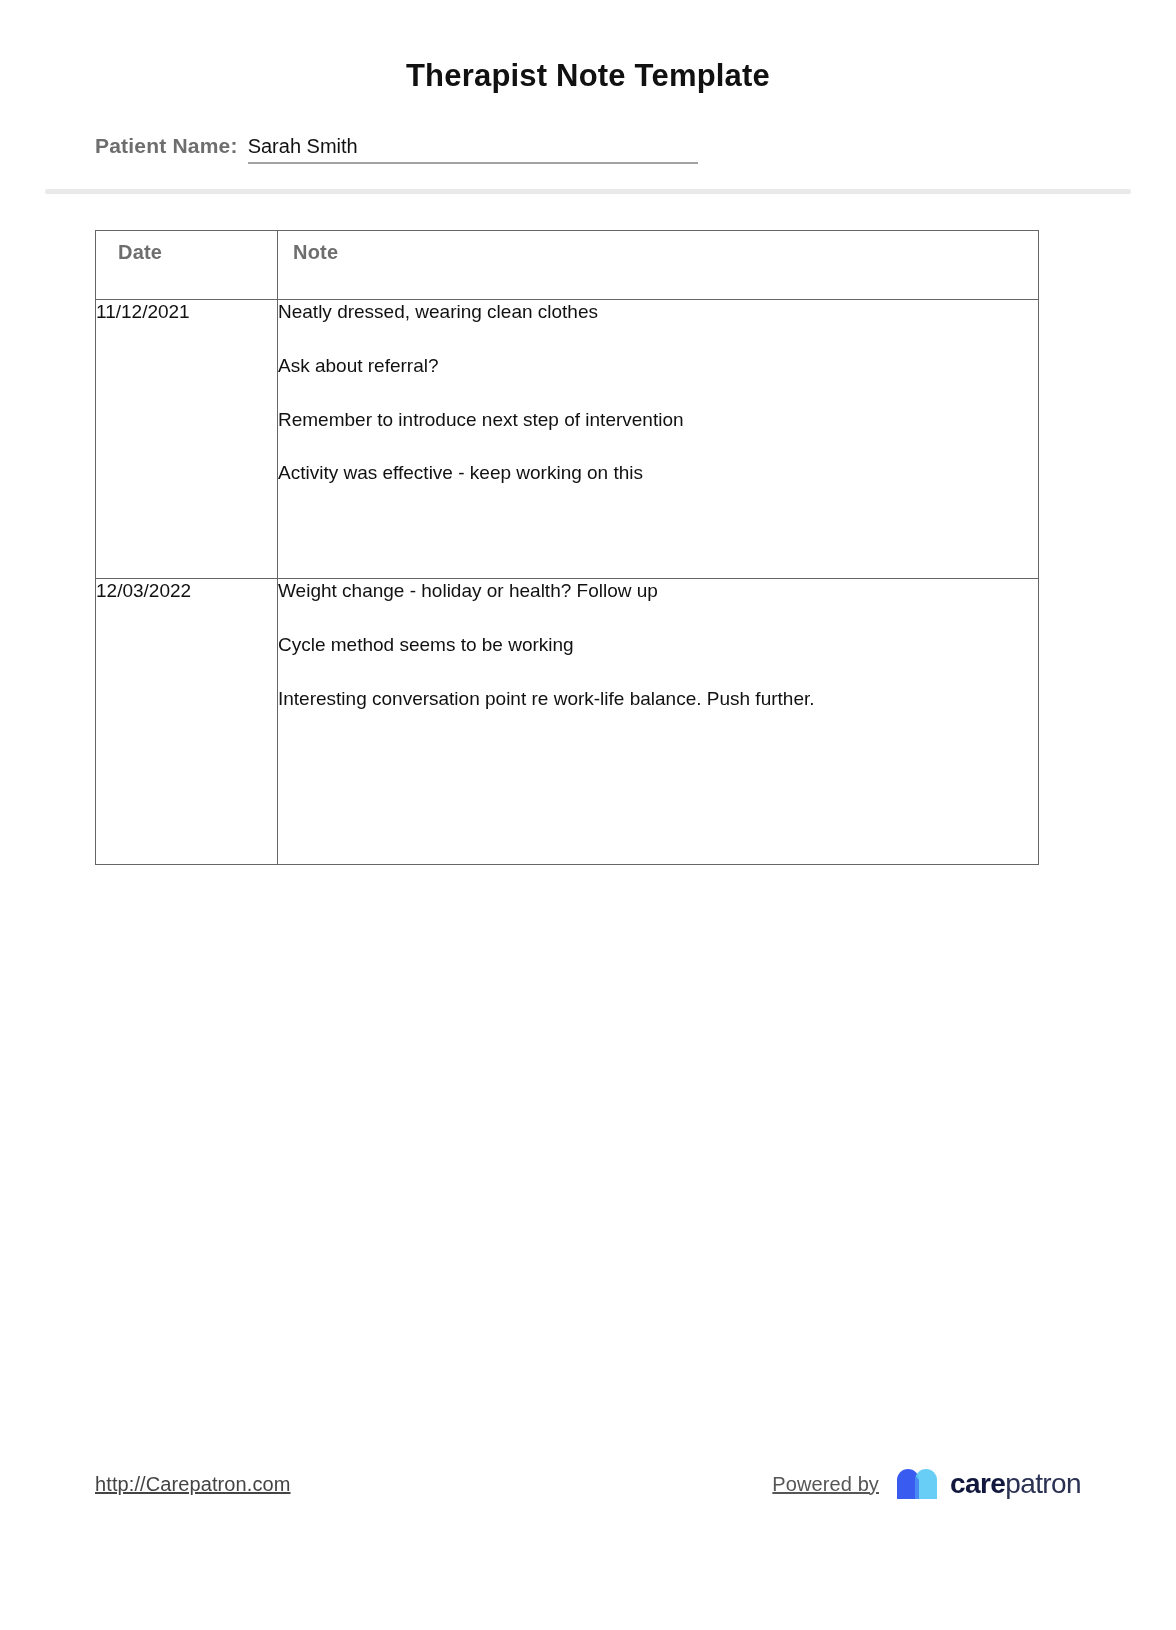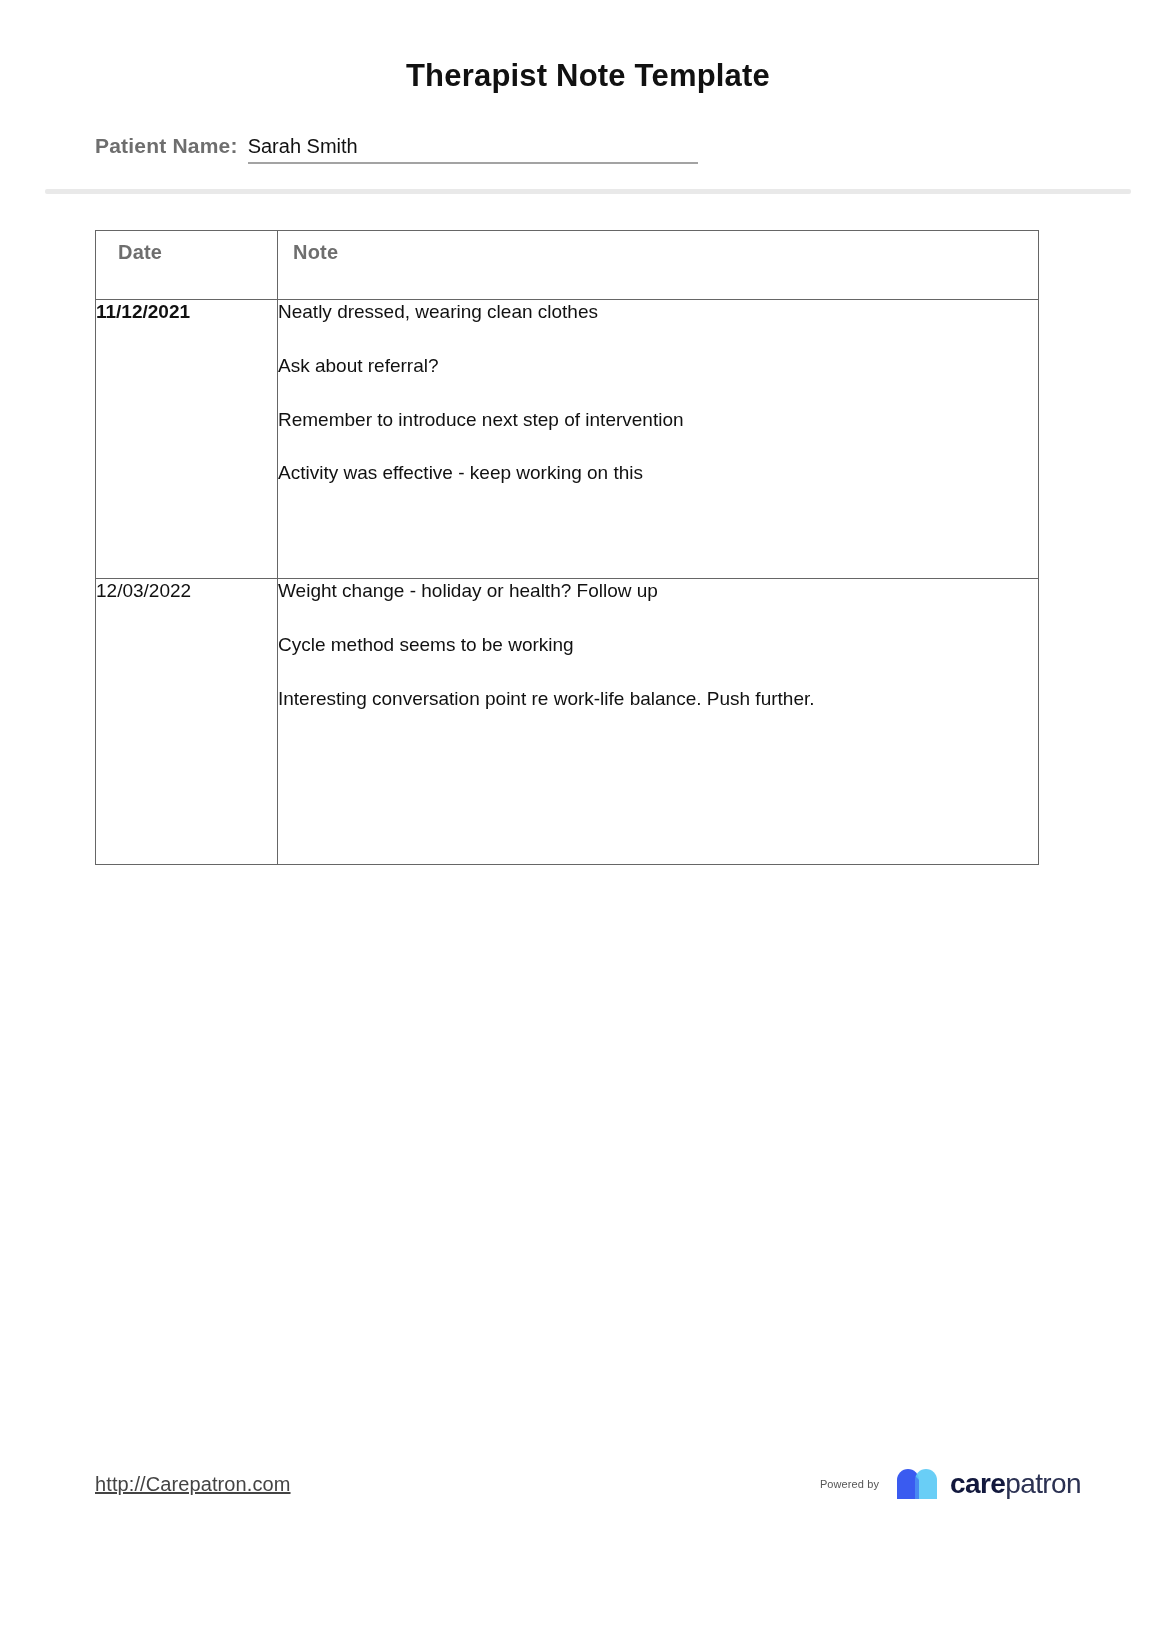--- a/index.html
+++ b/index.html
@@ -143,24 +143,25 @@
     font-size: 20px;
     color: #444444;
     text-decoration: underline;
     letter-spacing: 0.1px;
   }
   .footer-brand {
     display: flex;
     align-items: center;
   }
   .powered-by {
-    font-size: 11px;
+    font-size: 20px;
     color: #555555;
     margin-right: 18px;
     letter-spacing: 0.1px;
+    text-decoration: underline;
   }
   .brand-lockup {
     display: flex;
     align-items: center;
   }
   .brand-mark {
     width: 44px;
     height: 34px;
     margin-right: 9px;
     display: block;
@@ -204,21 +205,21 @@
       </colgroup>
       <thead>
         <tr>
           <th class="th-date">Date</th>
           <th class="th-note">Note</th>
         </tr>
       </thead>
       <tbody id="notes-body">
 
       <tr>
-            <td class="cell-date" style="height: 278px; font-weight: bold;">11/12/2021</td>
+            <td class="cell-date" style="height: 278px;">11/12/2021</td>
             <td class="cell-note">
               <span class="note-line">Neatly dressed, wearing clean clothes</span>
               <span class="note-line">Ask about referral?</span>
               <span class="note-line">Remember to introduce next step of intervention</span>
               <span class="note-line">Activity was effective - keep working on this</span>
             </td>
           </tr>
           <tr>
             <td class="cell-date" style="height: 285px;">12/03/2022</td>
             <td class="cell-note">

